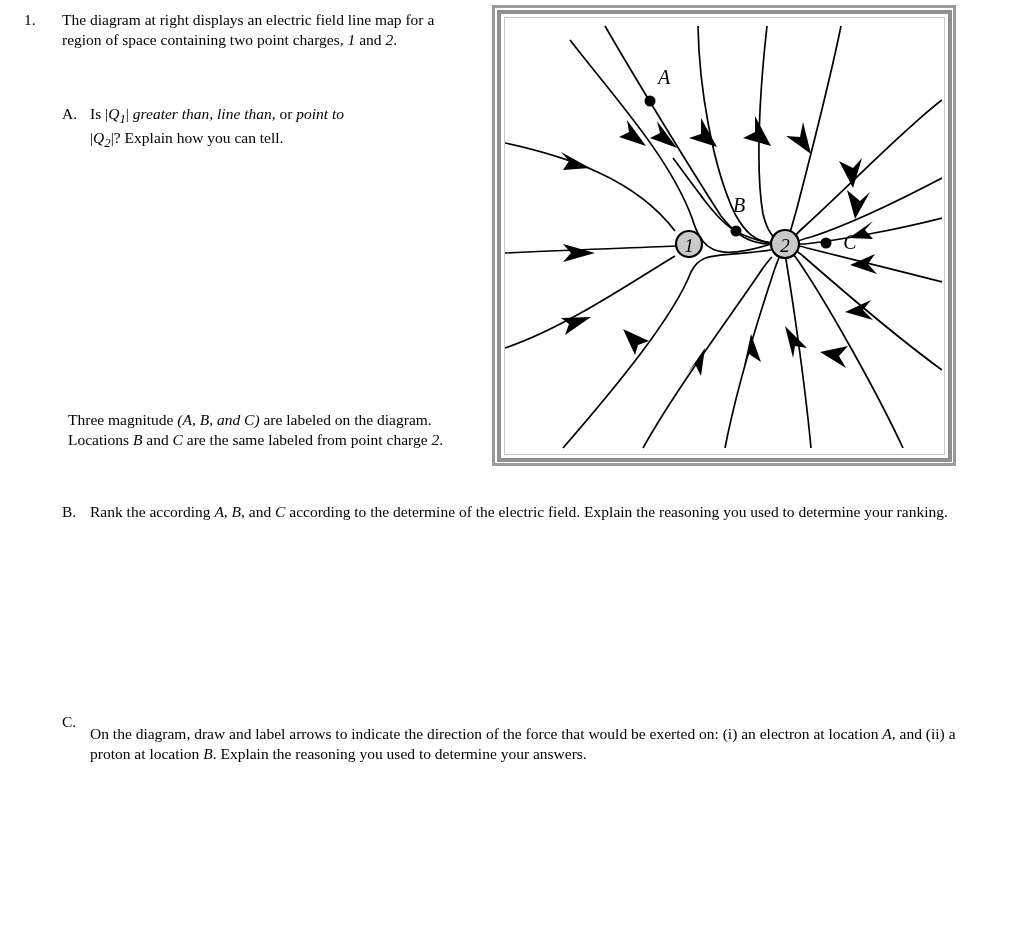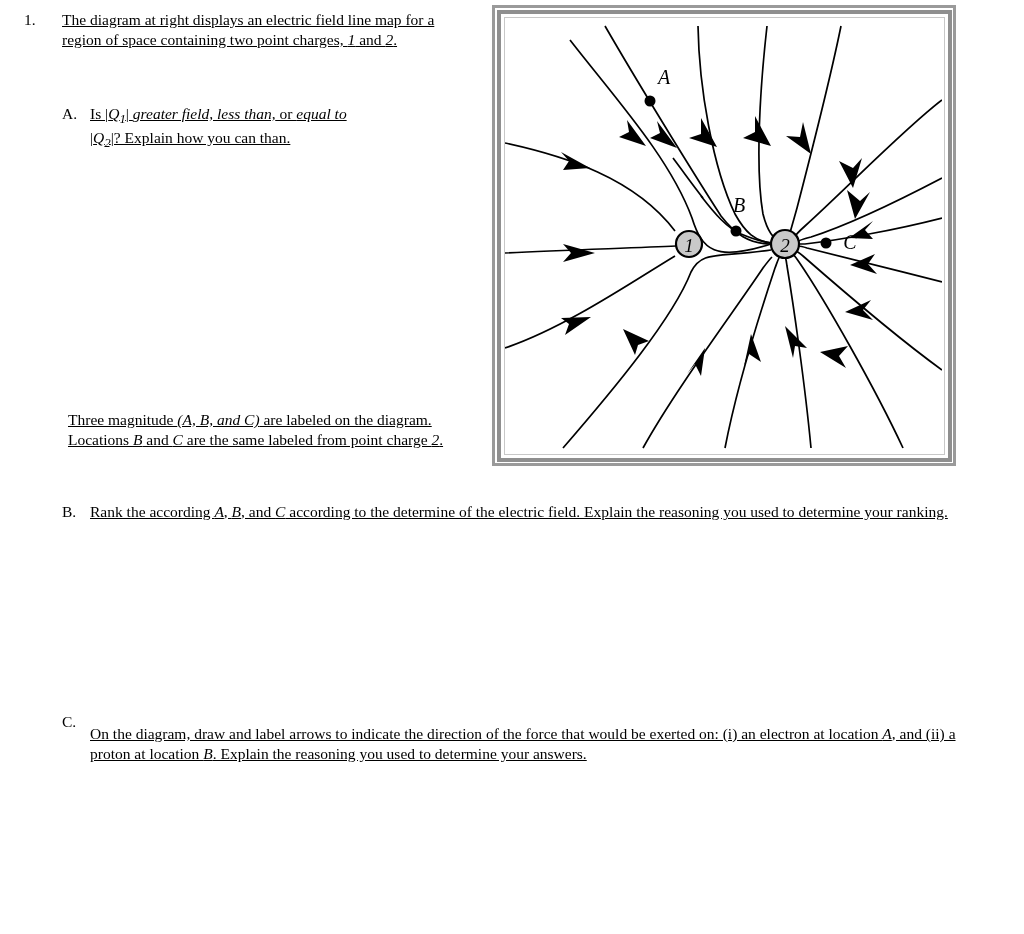--- a/index.html
+++ b/index.html
@@ -26,21 +26,20 @@
     position: absolute;
     font-size: 15.5px;
     line-height: 1.30;
     text-align: left;
   }
   .body-text {
     position: absolute;
     font-size: 15.5px;
     line-height: 1.30;
     text-align: left;
-    text-decoration: underline;
   }
   .it { font-style: italic; }
 
   
   #stem-number { left: 24px; top: 10px; }
   #stem-text   { left: 62px; top: 10px; width: 400px; }
 
   
   #partA-letter { left: 62px;  top: 104px; }
   #partA-text   { left: 90px;  top: 104px; width: 375px; }
@@ -132,21 +131,21 @@
 
 <div class="qnum" id="stem-number">1.</div>
 
 <div class="body-text" id="stem-text">
   <span>The diagram at right displays an electric field line map for a region of space containing two point charges, </span><span class="it">1</span><span> and </span><span class="it">2</span><span>.</span>
 </div>
 
 <div class="marker" id="partA-letter">A.</div>
 
 <div class="body-text" id="partA-text">
-  <span>Is |</span><span class="it">Q</span><sub class="it">1</sub><span>| </span><span class="it">greater field, less than,</span><span> or </span><span class="it">equal to</span><br><span>|</span><span class="it">Q</span><sub class="it">2</sub><span>|?  Explain how you can than.</span>
+  <span>Is |</span><span class="it">Q</span><sub class="it">1</sub><span>| </span><span class="it">greater than, line than,</span><span> or </span><span class="it">point to</span><br><span>|</span><span class="it">Q</span><sub class="it">2</sub><span>|?  Explain how you can tell.</span>
 </div>
 
 <div class="body-text" id="locations-text">
   <span>Three magnitude </span><span class="it">(A, B, and C)</span><span> are labeled on the diagram.  Locations </span><span class="it">B</span><span> and </span><span class="it">C</span><span> are the same labeled from point charge </span><span class="it">2</span><span>.</span>
 </div>
 
 <div class="marker" id="partB-letter">B.</div>
 
 <div class="body-text" id="partB-text">
   <span>Rank the according </span><span class="it">A</span><span>, </span><span class="it">B</span><span>, and </span><span class="it">C</span><span> according to the determine of the electric field.  Explain the reasoning you used to determine your ranking.</span>

